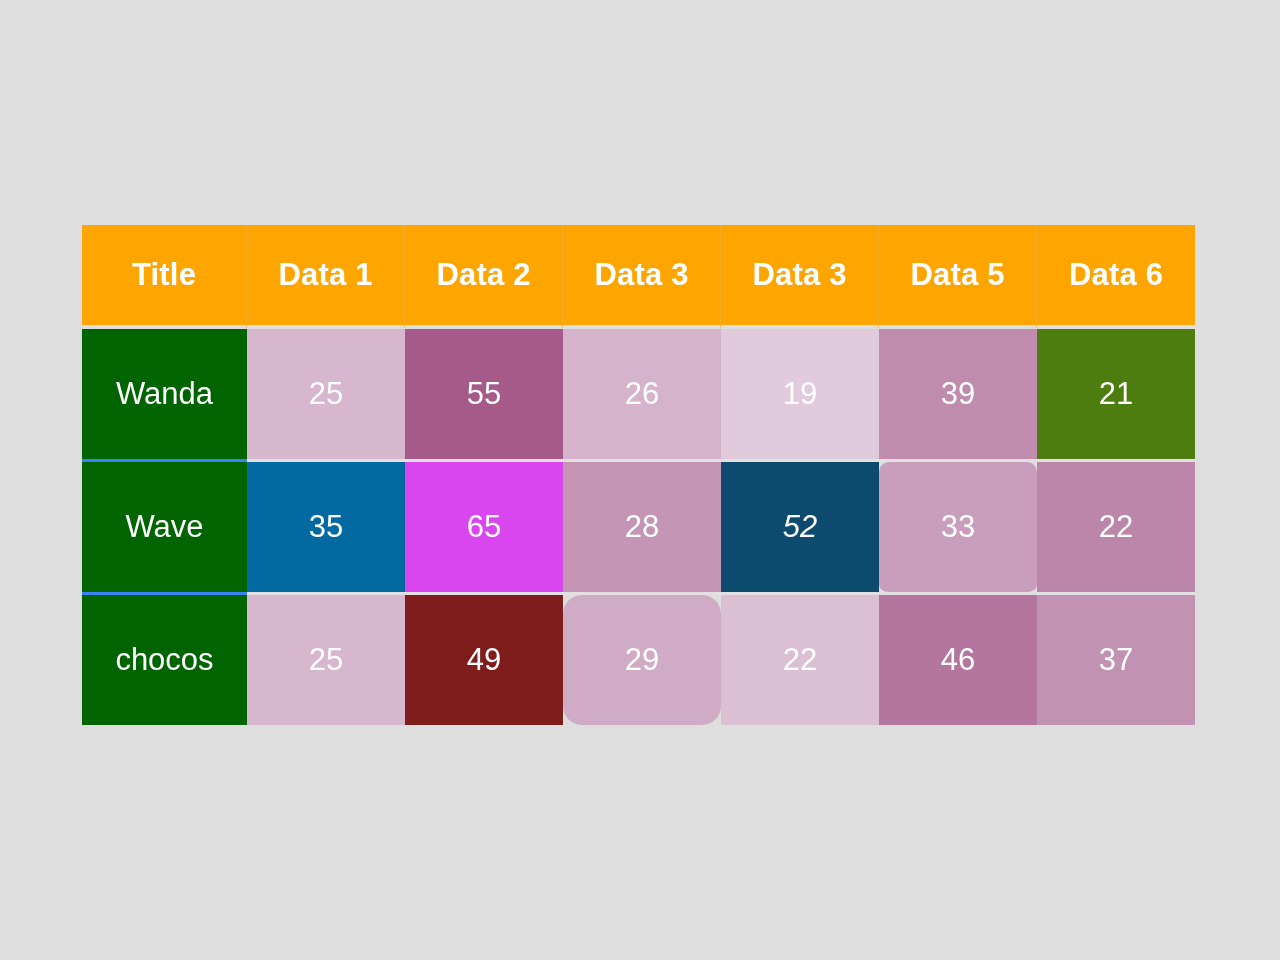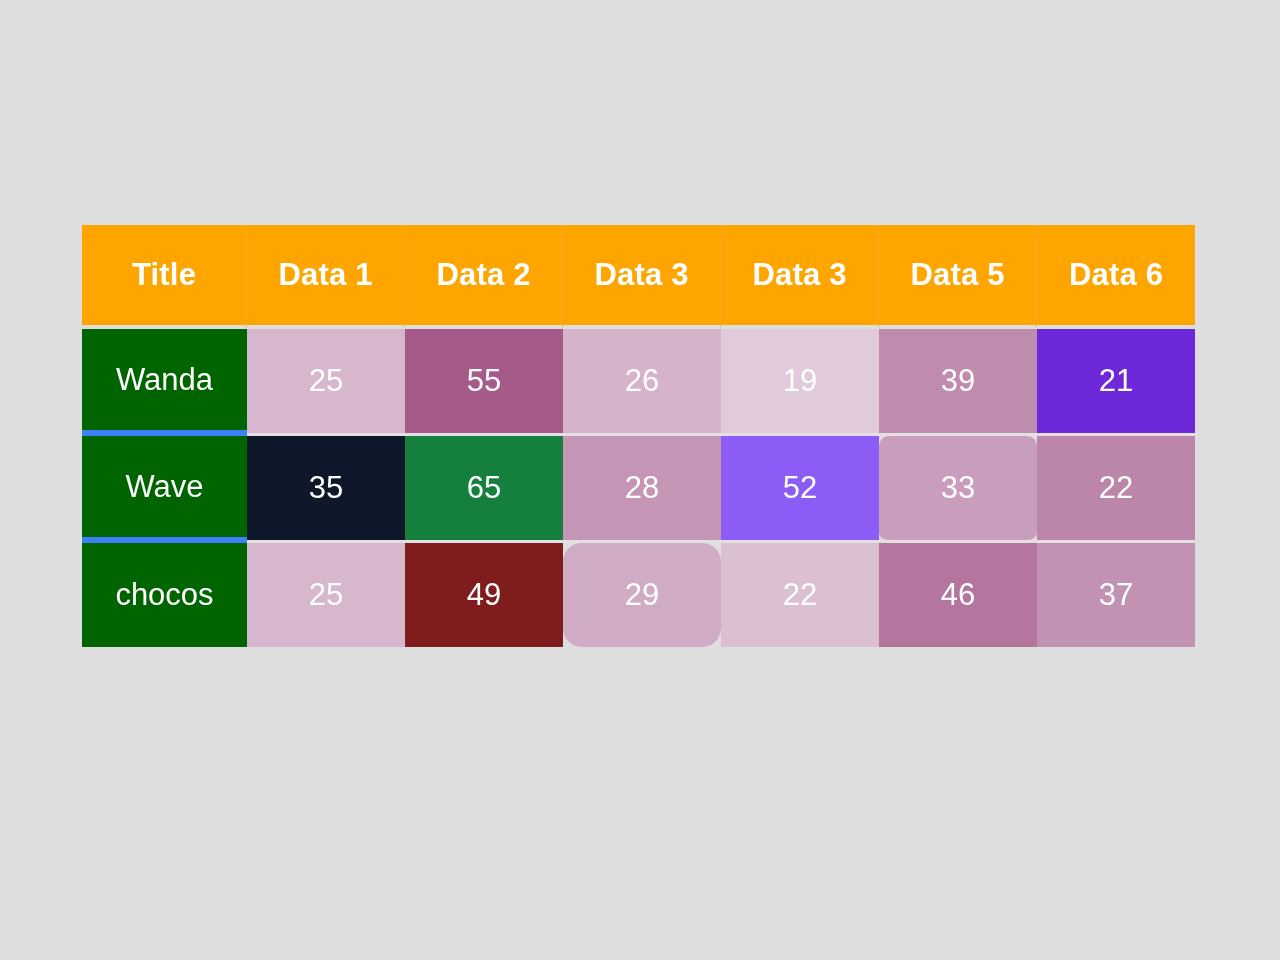--- a/index.html
+++ b/index.html
@@ -63,28 +63,28 @@
     vertical-align: middle;
     padding: 0;
     height: 100px;
     width: 165px;
   }
   .val-cell {
     color: #ffffff;
     font-size: 31px;
     text-align: center;
     vertical-align: middle;
-    padding: 2px;
+    padding: 15px;
     height: 100px;
   }
   #heatmap-table tbody tr:not(:last-child) .val-cell {
     border-bottom: 3px solid #e3dfe2;
   }
   #heatmap-table tbody tr:not(:last-child) .row-label {
-    border-bottom: 6px solid #3b82f6;
+    border-bottom: 3px solid #3b82f6;
   }
 
   
   col.c-title { width: 165px; }
   col.c-data  { width: 158px; }
 </style>
 </head>
 <body>
 
 <div id="stage">
@@ -111,28 +111,28 @@
       </tr>
     </thead>
     <tbody>
       <tr>
         <td class="row-label">Wanda</td>
         <td class="val-cell" style="background-color: rgb(214, 183, 206);">25</td>
         <td class="val-cell" style="background-color: rgb(165, 90, 138);">55</td>
         <td class="val-cell" style="background-color: rgb(213, 180, 203);">26</td>
         <td class="val-cell" style="background-color: rgb(224, 202, 219);">19</td>
         <td class="val-cell" style="background-color: rgb(191, 140, 174);">39</td>
-        <td class="val-cell" style="background-color: #6d28d9;">21</td>
+        <td class="val-cell" style="background-color: #4d7c0f;">21</td>
       </tr>
       <tr>
         <td class="row-label">Wave</td>
-        <td class="val-cell" style="background-color: #0f172a;">35</td>
-        <td class="val-cell" style="background-color: #15803d;">65</td>
+        <td class="val-cell" style="background-color: #0369a1;">35</td>
+        <td class="val-cell" style="background-color: #d946ef;">65</td>
         <td class="val-cell" style="background-color: rgb(196, 149, 181);">28</td>
-        <td class="val-cell" style="background-color: #8b5cf6;">52</td>
+        <td class="val-cell" style="background-color: #0c4a6e; font-style: italic;">52</td>
         <td class="val-cell" style="background-color: rgb(201, 158, 188); border-radius: 10px;">33</td>
         <td class="val-cell" style="background-color: rgb(188, 133, 170);">22</td>
       </tr>
       <tr>
         <td class="row-label">chocos</td>
         <td class="val-cell" style="background-color: rgb(214, 183, 206);">25</td>
         <td class="val-cell" style="background-color: #7f1d1d;">49</td>
         <td class="val-cell" style="background-color: rgb(208, 171, 197); border-radius: 19px;">29</td>
         <td class="val-cell" style="background-color: rgb(219, 192, 212);">22</td>
         <td class="val-cell" style="background-color: rgb(180, 118, 159);">46</td>

